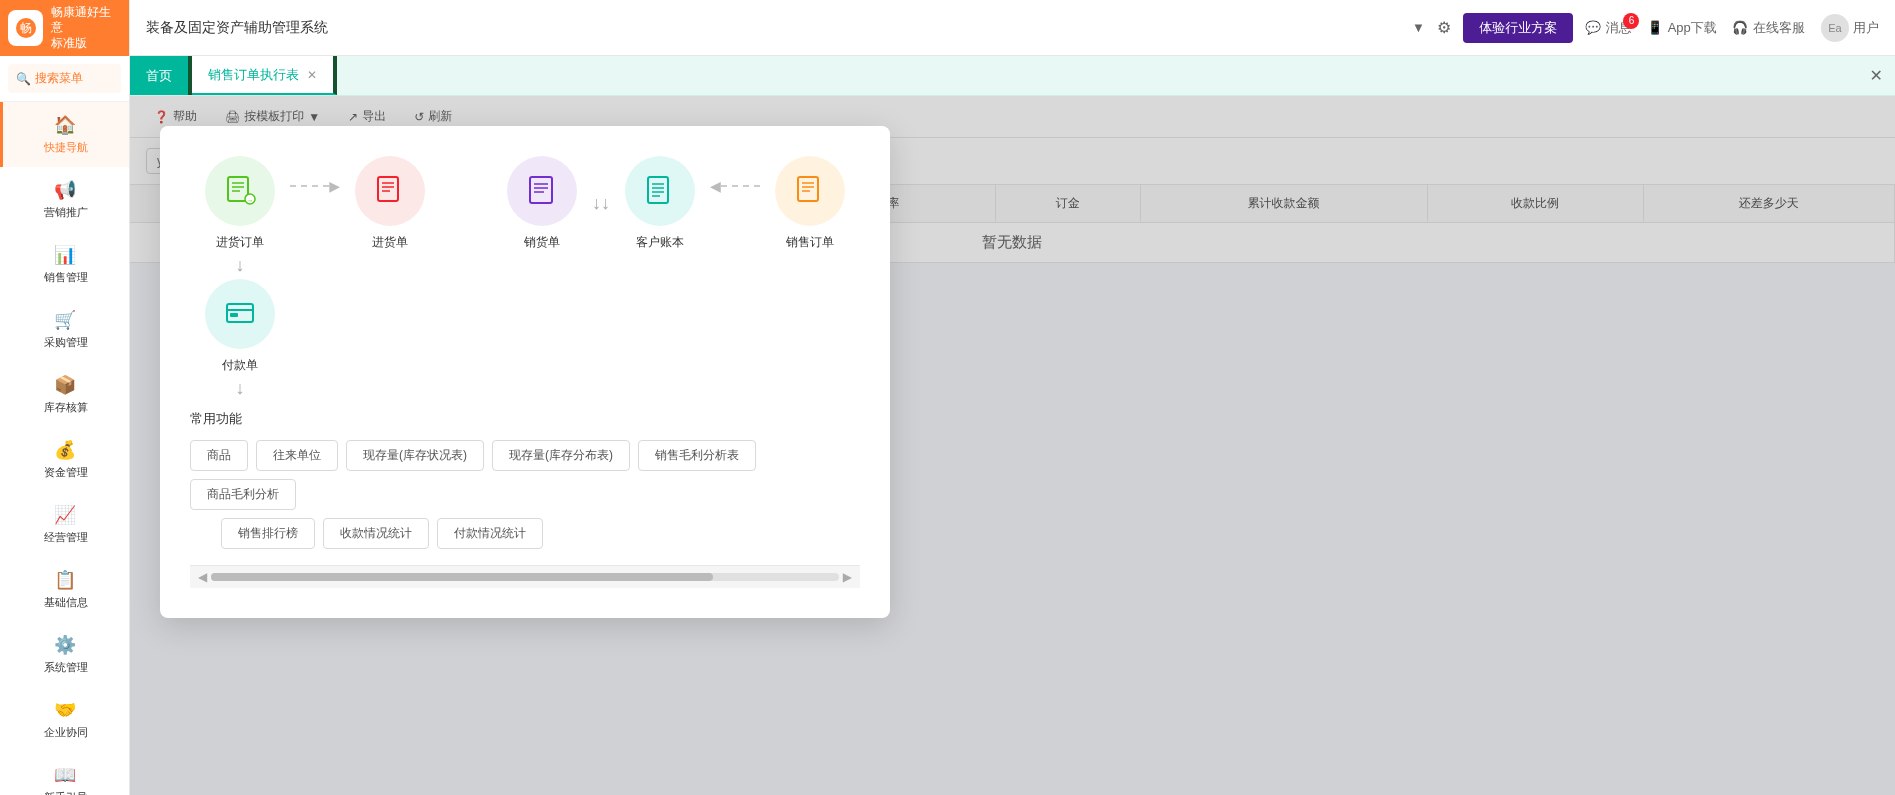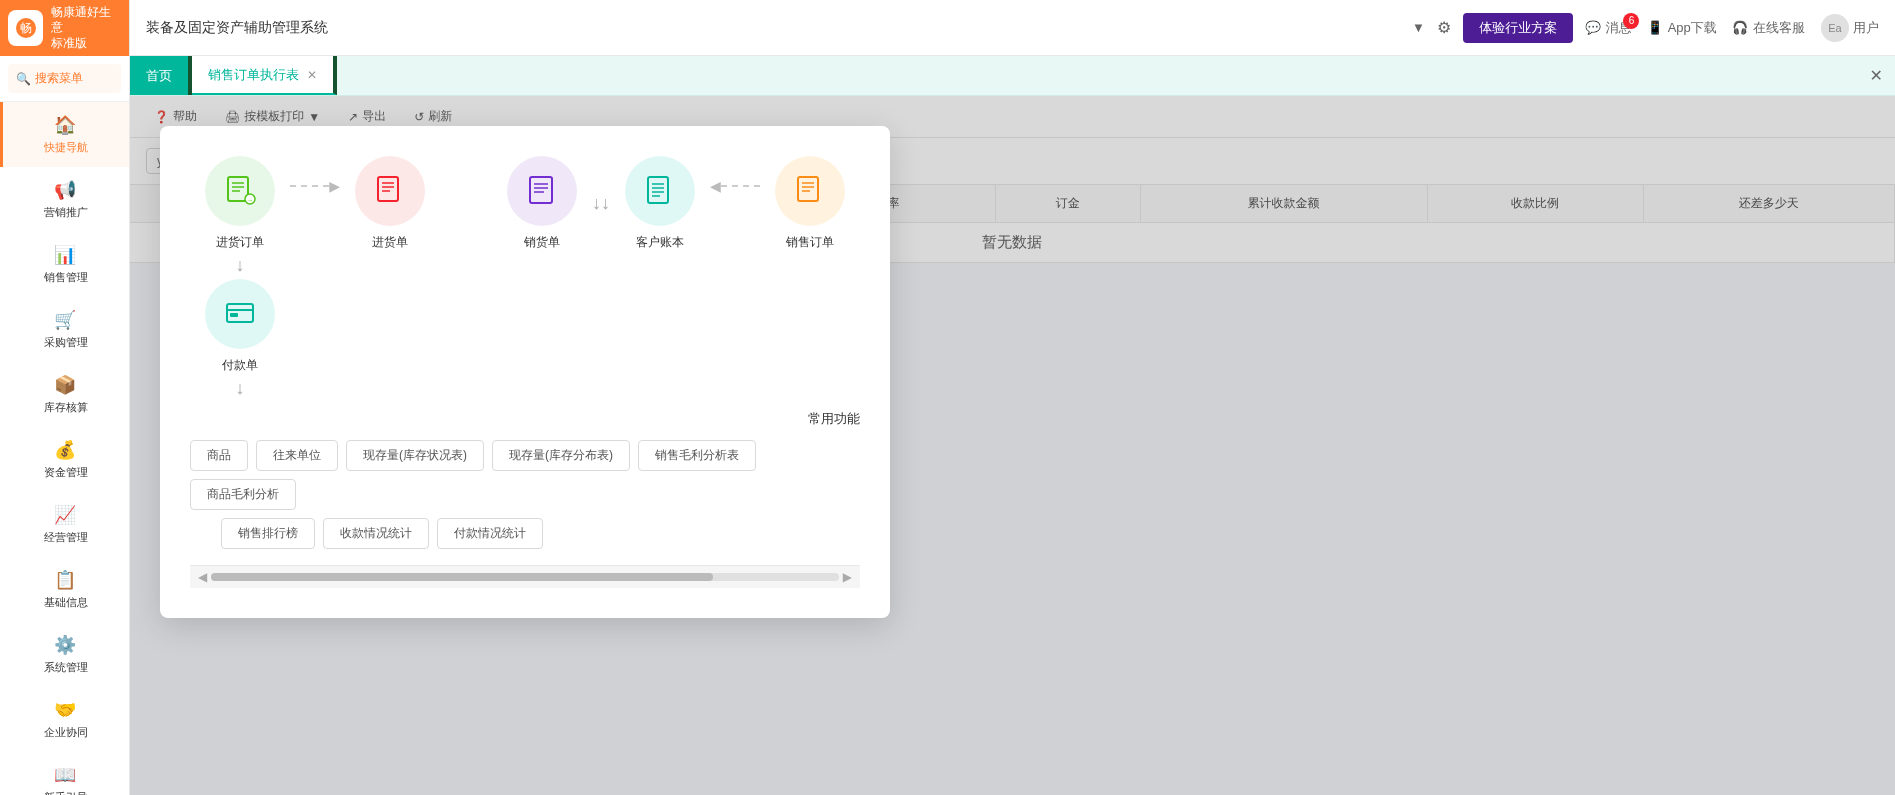--- a/index.html
+++ b/index.html
@@ -77,21 +77,21 @@
     .flow-circle.pink { background: #fde8e8; color: #f5222d; }
     .flow-circle.purple { background: #f0e8f8; color: #722ed1; }
     .flow-circle.orange { background: #fff3e0; color: #fa8c16; }
     .flow-circle.teal { background: #e0f8f5; color: #00b69b; }
     .flow-circle.red { background: #fde8e8; color: #f5222d; }
     .flow-label { font-size: 12px; color: #333; text-align: center; }
     .flow-arrow-v { display: flex; justify-content: center; font-size: 18px; color: #aaa; margin: 4px 0; height: 20px; align-items: center; }
 
     
     .common-functions { margin-top: 8px; }
-    .common-functions-title { font-size: 13px; color: #333; margin-bottom: 12px; font-weight: 500; text-align: right; }
+    .common-functions-title { font-size: 13px; color: #333; margin-bottom: 12px; font-weight: 500; }
     .common-btns { display: flex; flex-wrap: wrap; gap: 8px; }
     .common-btn { border: 1px solid #d9d9d9; background: #fff; padding: 6px 16px; border-radius: 4px; font-size: 12px; color: #555; cursor: pointer; }
 
     
     .scroll-row { display: flex; align-items: center; background: #f5f5f5; border-top: 1px solid #e8e8e8; padding: 4px 8px; gap: 4px; }
     .scroll-track { flex: 1; height: 8px; background: #e0e0e0; border-radius: 4px; position: relative; }
     .scroll-thumb { position: absolute; left: 0; top: 0; width: 80%; height: 100%; background: #bbb; border-radius: 4px; }
     .scroll-btn { color: #aaa; cursor: pointer; font-size: 12px; }
   </style>
 </head>

